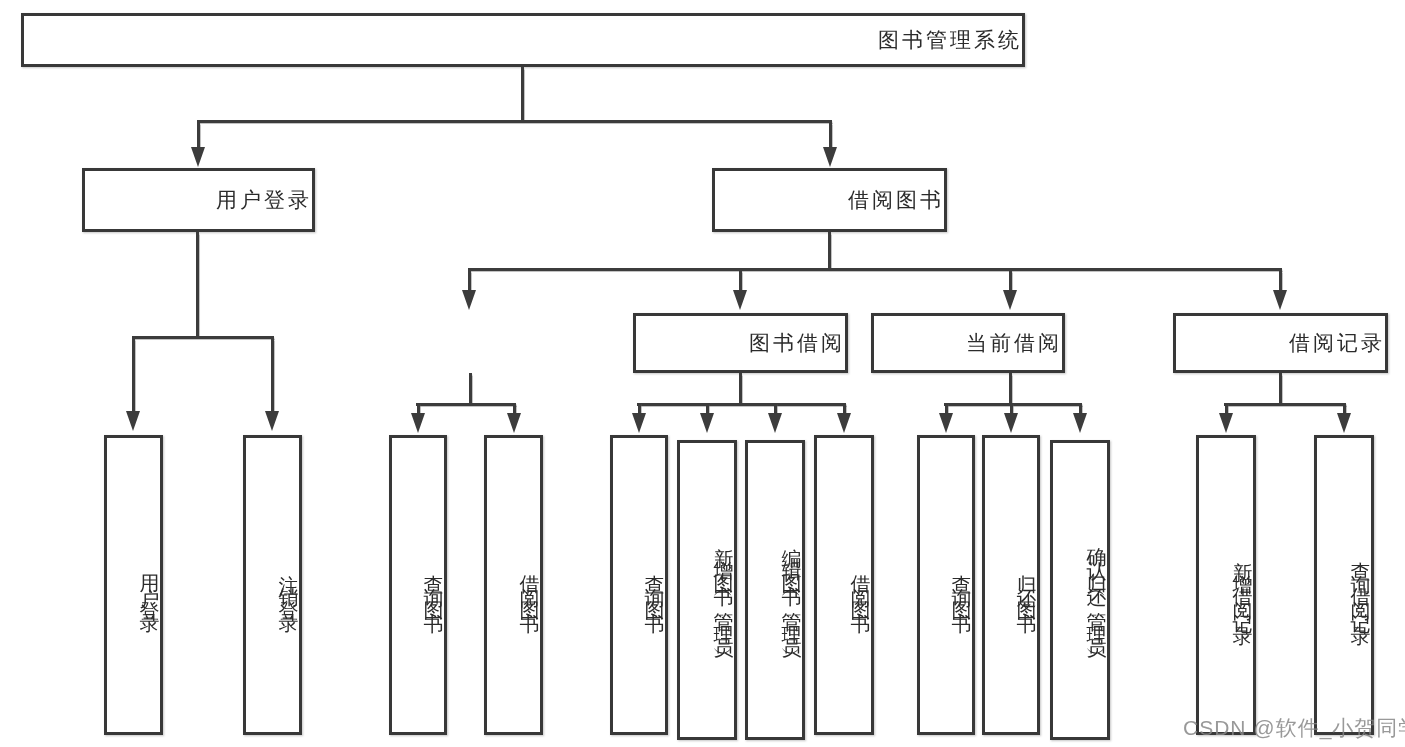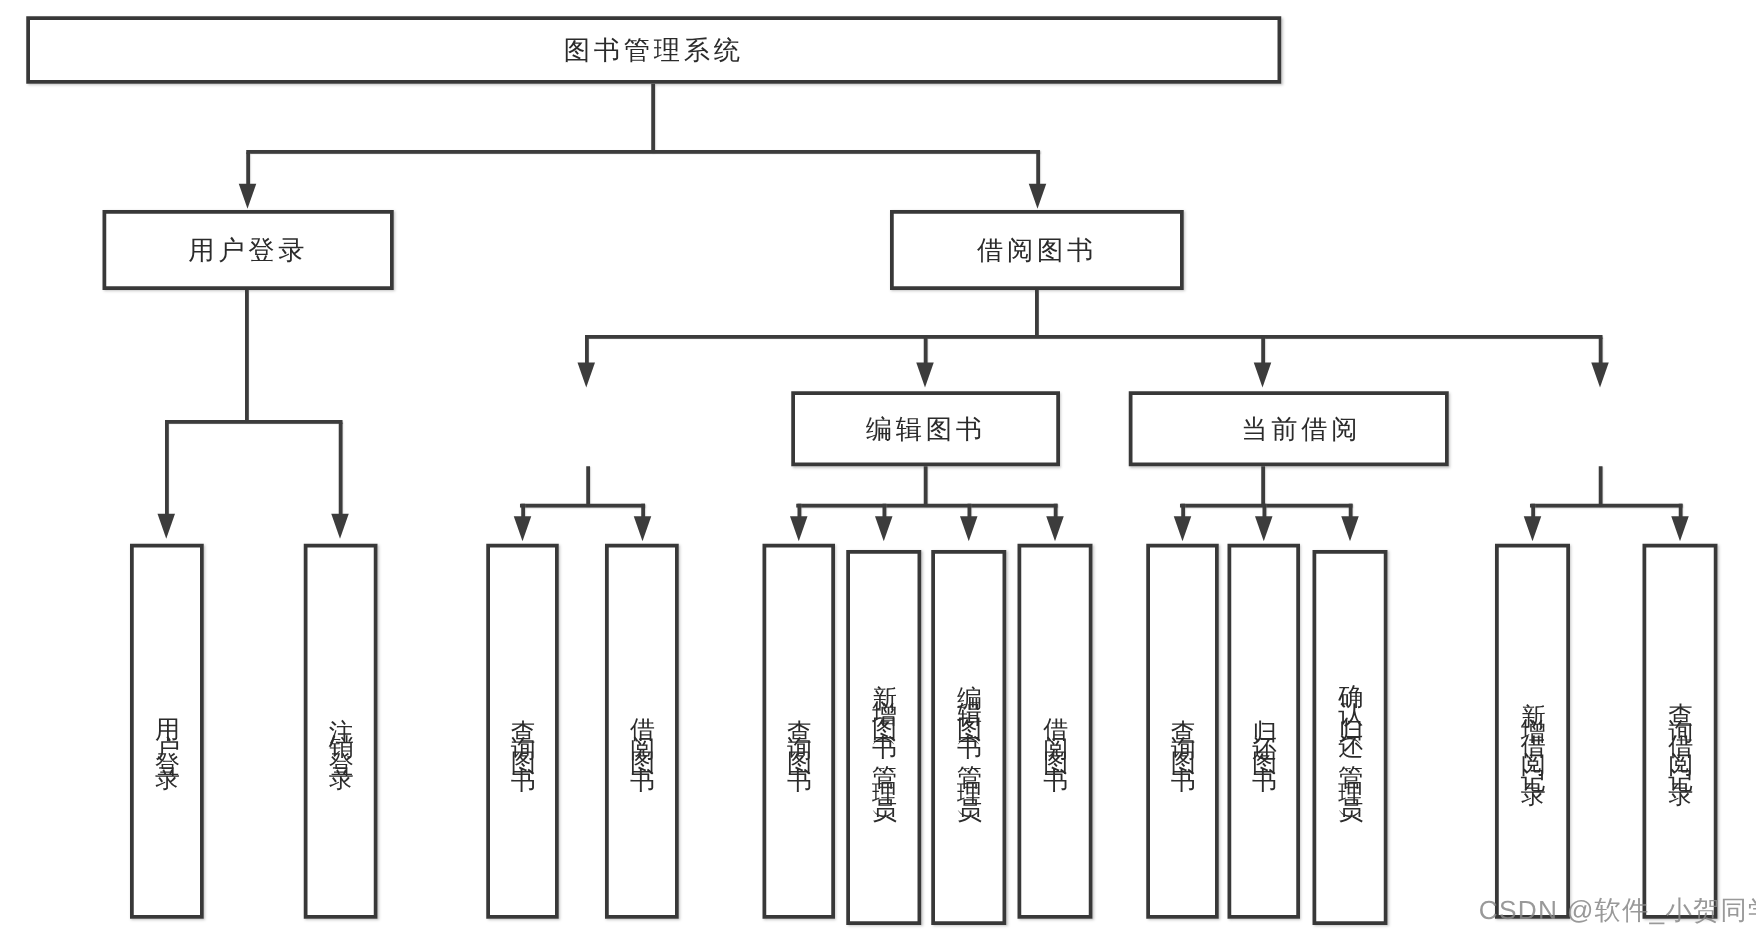--- a/index.html
+++ b/index.html
@@ -12,21 +12,21 @@
     overflow: hidden;
   }
   
   .box {
     position: absolute;
     box-sizing: border-box;
     border: 3px solid #383838;
     background: #ffffff;
     display: flex;
     align-items: center;
-    justify-content: center;
+    justify-content: flex-end;
     box-shadow: 1px 1px 2px rgba(90,90,90,0.35);
   }
   .box .lbl {
     color: #2b2b2b;
     font-size: 21px;
     letter-spacing: 3px;
     white-space: nowrap;
   }
   .vbox .lbl {
     writing-mode: vertical-rl;
@@ -98,24 +98,27 @@
   <div class="ln v" style="left:468px; top:270px; height:21px;"></div>
   <div class="arr" style="left:462px; top:290px;"></div>
   <div class="ln v" style="left:739px; top:270px; height:21px;"></div>
   <div class="arr" style="left:733px; top:290px;"></div>
   <div class="ln v" style="left:1009px; top:270px; height:21px;"></div>
   <div class="arr" style="left:1003px; top:290px;"></div>
   <div class="ln v" style="left:1279px; top:270px; height:21px;"></div>
   <div class="arr" style="left:1273px; top:290px;"></div>
 
   <div class="box" style="left:633px; top:313px; width:215px; height:60px;">
-    <span class="lbl">编辑图书</span>
+    <span class="lbl">图书借阅</span>
   </div>
-  <div class="box" style="left:903px; top:313px; width:256px; height:60px;padding-left:20px;">
+  <div class="box" style="left:871px; top:313px; width:194px; height:60px;padding-left:20px;">
     <span class="lbl">当前借阅</span>
+  </div>
+  <div class="box" style="left:1173px; top:313px; width:215px; height:60px;">
+    <span class="lbl">借阅记录</span>
   </div>
 
   <div class="ln v" style="left:469px; top:373px; height:32px;"></div>
   <div class="ln h" style="left:416px; top:403px; width:100px;"></div>
   <div class="ln v" style="left:417px; top:403px; height:11px;"></div>
   <div class="arr" style="left:411px; top:413px;"></div>
   <div class="ln v" style="left:513px; top:403px; height:11px;"></div>
   <div class="arr" style="left:507px; top:413px;"></div>
 
   <div class="ln v" style="left:739px; top:373px; height:32px;"></div>

